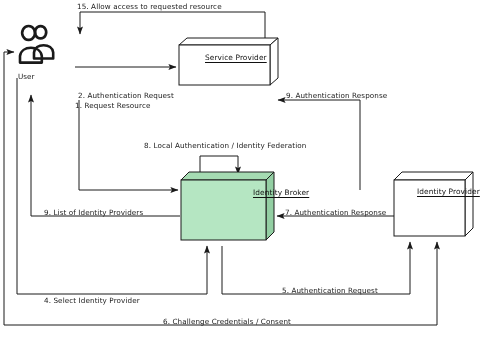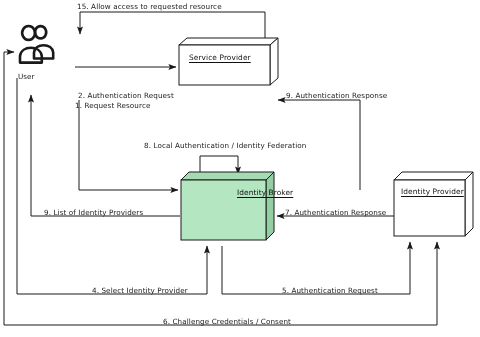--- a/index.html
+++ b/index.html
@@ -24,20 +24,21 @@
     line-height:9px;
   }
   .nodelbl{
     position:absolute;
     font-size:7.4px;
     color:#111111;
     white-space:nowrap;
     text-decoration:underline;
     text-underline-offset:1.5px;
     letter-spacing:0.1px;
+    margin-left:16px;
   }
   .actorlbl{
     position:absolute;
     font-size:7.2px;
     color:#1a1a1a;
     white-space:nowrap;
   }
 </style>
 </head>
 <body>
@@ -140,19 +141,19 @@
   <div class="lbl" style="left:78px;top:91px;">2. Authentication Request</div>
 
   <div class="lbl" style="left:286px;top:91px;text-align:right;">9. Authentication Response</div>
 
   <div class="lbl" style="left:144px;top:141px;">8. Local Authentication / Identity Federation</div>
 
   <div class="lbl" style="left:44px;top:208px;">9. List of Identity Providers</div>
 
   <div class="lbl" style="left:285px;top:208px;">7. Authentication Response</div>
 
-  <div class="lbl" style="left:44px;top:286px;margin-left:48px;">4. Select Identity Provider</div>
+  <div class="lbl" style="left:44px;top:296px;">4. Select Identity Provider</div>
 
   <div class="lbl" style="left:282px;top:286px;">5. Authentication Request</div>
 
   <div class="lbl" style="left:163px;top:317px;">6. Challenge Credentials / Consent</div>
 
 </div>
 
 </body></html>

